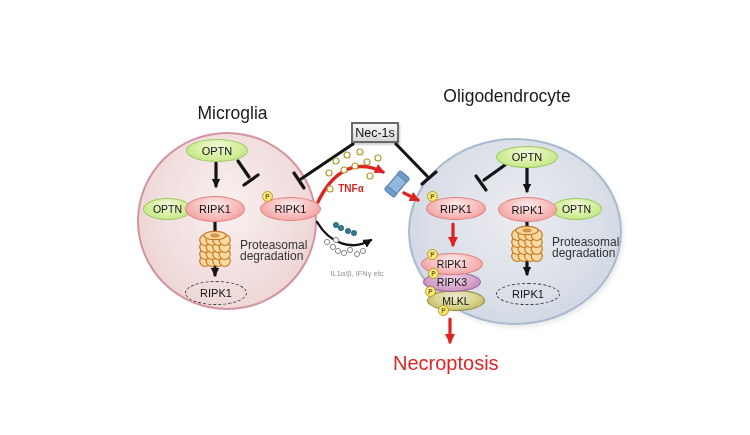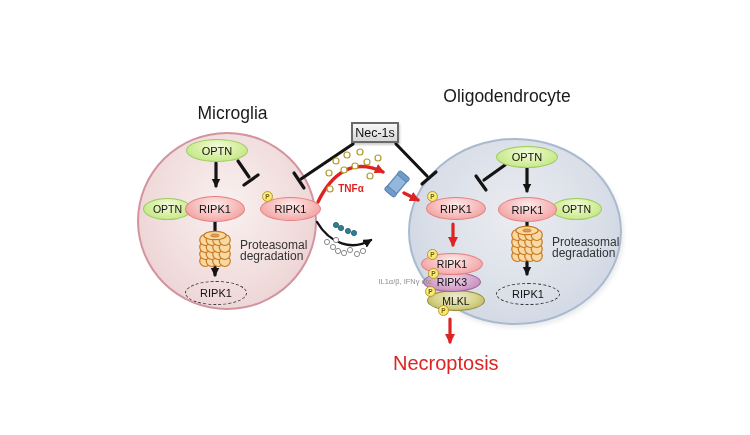--- a/index.html
+++ b/index.html
@@ -29,21 +29,21 @@
     background:radial-gradient(circle at 40% 35%,#fdf6ad,#f3dc3f);border:1px solid #bd9a24;
     display:flex;align-items:center;justify-content:center;font-size:6.5px;font-weight:bold;
     color:#6f5a05;box-sizing:border-box;}
   .label{position:absolute;z-index:4;color:#1a1a1a;}
   .title{font-size:17.5px;text-align:center;}
   .necbox{position:absolute;left:351px;top:122px;width:48px;height:21px;z-index:4;
     background:linear-gradient(#f8f8f8,#d7d7d7);border:2px solid #6a6a6a;border-radius:0;
     display:flex;align-items:center;justify-content:center;font-size:12.5px;color:#111;
     box-shadow:1px 2px 2px rgba(0,0,0,0.2);box-sizing:border-box;}
   .tnfa{left:325px;top:183px;width:52px;text-align:center;font-size:10px;font-weight:bold;color:#dd2423;}
-  .cyto{left:325px;top:277px;width:64px;text-align:center;font-size:7.5px;color:#8f8f8f;margin-left:48px;}
+  .cyto{left:325px;top:269px;width:64px;text-align:center;font-size:7.5px;color:#8f8f8f;}
   .necro{left:393px;top:352px;width:114px;text-align:left;font-size:20px;color:#dd2423;}
   .deg{font-size:12px;line-height:11px;color:#333;}
 </style>
 </head>
 <body>
 
 <div class="stage">
 
   <div class="cell microglia"></div>
   <div class="cell oligo"></div>

